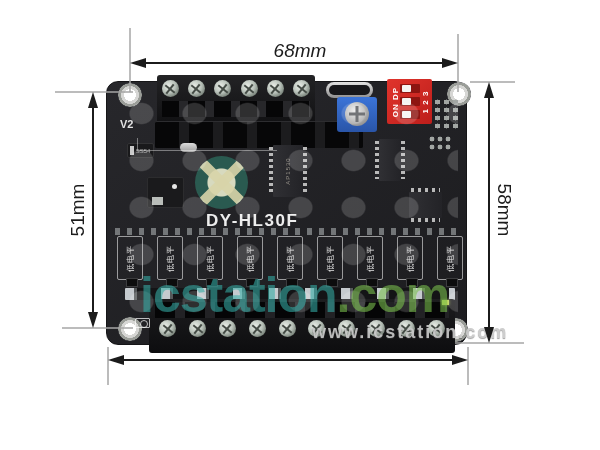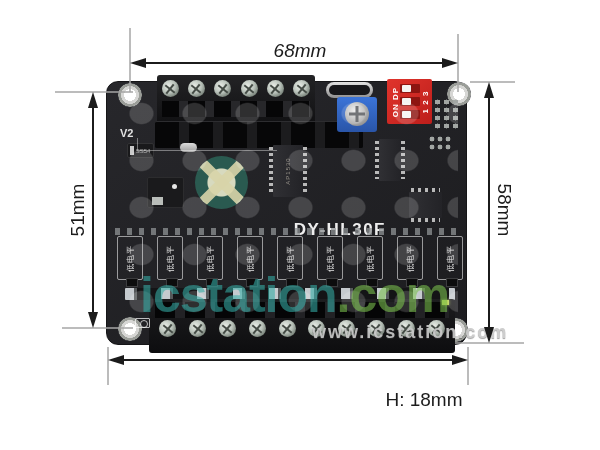--- a/index.html
+++ b/index.html
@@ -98,23 +98,23 @@
   }
   #dip-on   { left:8px;  transform:translate(-50%,-50%) rotate(-90deg); }
   #dip-nums { left:38px; transform:translate(-50%,-50%) rotate(-90deg); }
   #dip-sliders {
     position:absolute; left:13px; top:5px; bottom:5px; width:20px;
     display:flex; flex-direction:column; justify-content:space-between;
   }
   .dip-slot { width:20px; height:9px; background:#8d1511; border-radius:1px; position:relative; }
   .dip-cap  { position:absolute; left:2px; top:1px; width:9px; height:7px; background:#f4f4f2; border-radius:1px; }
 
-  .silk-text { position:absolute; color:#e3e3e3; font-weight:bold;margin-top:9px; }
+  .silk-text { position:absolute; color:#e3e3e3; font-weight:bold; }
   #v2-label   { left:13px; top:36px; font-size:11px; }
-  #model-label{ left:99px; top:129px; width:180px; text-align:right; font-size:17px; letter-spacing:1.5px; color:#ededed; }
+  #model-label{ left:99px; top:129px; width:180px; text-align:left; font-size:17px; letter-spacing:1.5px; color:#ededed; }
 
   #diode {
     position:absolute; left:20px; top:61px; width:27px; height:15px;
     background:#19191b; border:1px solid #323234; border-radius:2px;
     display:flex; align-items:center; justify-content:center;
   }
   #diode::before { content:""; position:absolute; left:2px; top:2px; bottom:2px; width:4px; background:#c9c9c9; }
   #diode span { font-size:6px; color:#a7a7a7; margin-left:5px; }
 
   #crystal { position:absolute; left:73px; top:61px; width:17px; height:9px; border-radius:5px;
@@ -235,21 +235,20 @@
     <g stroke="#1b1b1b" stroke-width="2" fill="#1b1b1b">
       <line x1="112" y1="360" x2="464" y2="360"></line>
       <polygon points="108,360 124,355 124,365" stroke="none"></polygon>
       <polygon points="468,360 452,355 452,365" stroke="none"></polygon>
     </g>
   </svg>
 
   <div class="dim-label" id="dim-top">68mm</div>
   <div class="dim-label" id="dim-left">51mm</div>
   <div class="dim-label" id="dim-right">58mm</div>
-  <div class="dim-label" id="dim-height">H: 18mm</div>
 
   <div id="board">
 
     <div class="hole" id="hole-tl"></div>
     <div class="hole" id="hole-tr"></div>
     <div class="hole" id="hole-bl"></div>
     <div class="hole" id="hole-br"></div>
 
     <div id="terminal-top">
       <div class="screw-row">

